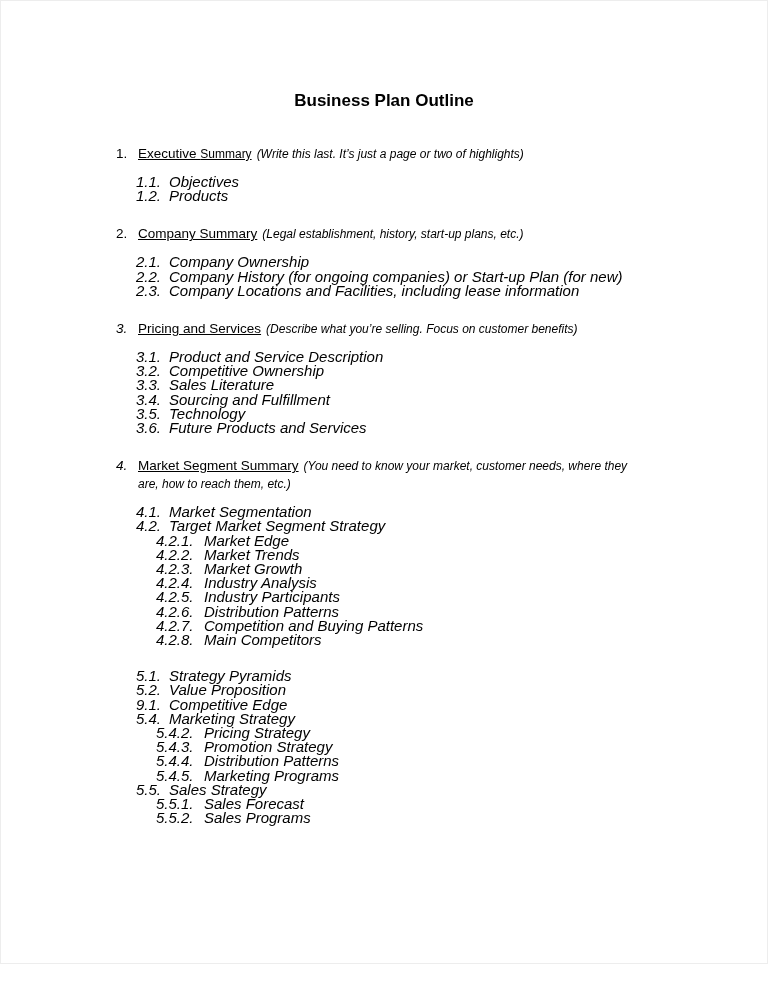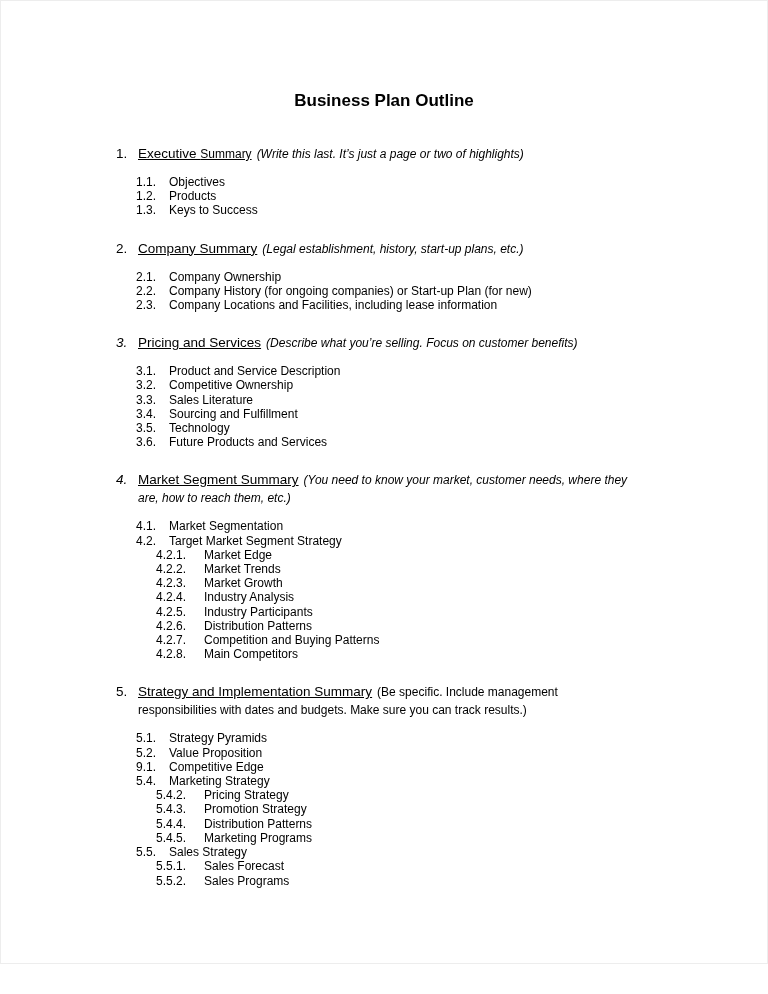--- a/index.html
+++ b/index.html
@@ -34,40 +34,39 @@
     font-size: 13.5px;
     line-height: 18px;
     padding-left: 22px;
     margin-bottom: 12px;
   }
   .h-num { display: inline-block; width: 22px; margin-left: -22px; }
   .h-text { text-decoration: underline; }
   .h-text .sm { font-size: 12px; }
   .note { font-size: 12px; margin-left: 5px; }
   .it { font-style: italic; }
-  .items { font-size: 12px; line-height: 14.2px; }
+  .items { font-size: 15px; line-height: 14.2px; font-style: italic; }
   .item { white-space: nowrap; }
   .item .num { display: inline-block; }
   .l2 { padding-left: 20px; }
   .l2 .num { width: 33px; }
   .l3 { padding-left: 40px; }
   .l3 .num { width: 48px; }
 </style>
 </head>
 <body>
 
 <div class="page">
   <div class="title">Business Plan Outline</div>
   <div class="content">
       <div class="section">
         <div class="heading"><span class="h-num">1.</span><span class="h-text"><span>Executive </span><span class="sm">Summary</span></span><span class="note it">(Write this last. It’s just a page or two of highlights)</span></div>
         <div class="items">
           <div class="item l2"><span class="num">1.1.</span><span class="txt">Objectives</span></div>
           <div class="item l2"><span class="num">1.2.</span><span class="txt">Products</span></div>
-          <div class="item l2"><span class="num">1.3.</span><span class="txt">Keys to Success</span></div>
         </div>
       </div>
       <div class="section">
         <div class="heading"><span class="h-num">2.</span><span class="h-text"><span>Company Summary</span></span><span class="note it">(Legal establishment, history, start-up plans, etc.)</span></div>
         <div class="items">
           <div class="item l2"><span class="num">2.1.</span><span class="txt">Company Ownership</span></div>
           <div class="item l2"><span class="num">2.2.</span><span class="txt">Company History (for ongoing companies) or Start-up Plan (for new)</span></div>
           <div class="item l2"><span class="num">2.3.</span><span class="txt">Company Locations and Facilities, including lease information</span></div>
         </div>
       </div>
@@ -91,21 +90,20 @@
           <div class="item l3"><span class="num">4.2.2.</span><span class="txt">Market Trends</span></div>
           <div class="item l3"><span class="num">4.2.3.</span><span class="txt">Market Growth</span></div>
           <div class="item l3"><span class="num">4.2.4.</span><span class="txt">Industry Analysis</span></div>
           <div class="item l3"><span class="num">4.2.5.</span><span class="txt">Industry Participants</span></div>
           <div class="item l3"><span class="num">4.2.6.</span><span class="txt">Distribution Patterns</span></div>
           <div class="item l3"><span class="num">4.2.7.</span><span class="txt">Competition and Buying Patterns</span></div>
           <div class="item l3"><span class="num">4.2.8.</span><span class="txt">Main Competitors</span></div>
         </div>
       </div>
       <div class="section">
-        <div class="heading"><span class="h-num">5.</span><span class="h-text"><span>Strategy and Implementation Summary</span></span><span class="note">(Be specific. Include management responsibilities with dates and budgets. Make sure you can track results.)</span></div>
         <div class="items">
           <div class="item l2"><span class="num">5.1.</span><span class="txt">Strategy Pyramids</span></div>
           <div class="item l2"><span class="num">5.2.</span><span class="txt">Value Proposition</span></div>
           <div class="item l2"><span class="num">9.1.</span><span class="txt">Competitive Edge</span></div>
           <div class="item l2"><span class="num">5.4.</span><span class="txt">Marketing Strategy</span></div>
           <div class="item l3"><span class="num">5.4.2.</span><span class="txt">Pricing Strategy</span></div>
           <div class="item l3"><span class="num">5.4.3.</span><span class="txt">Promotion Strategy</span></div>
           <div class="item l3"><span class="num">5.4.4.</span><span class="txt">Distribution Patterns</span></div>
           <div class="item l3"><span class="num">5.4.5.</span><span class="txt">Marketing Programs</span></div>
           <div class="item l2"><span class="num">5.5.</span><span class="txt">Sales Strategy</span></div>

